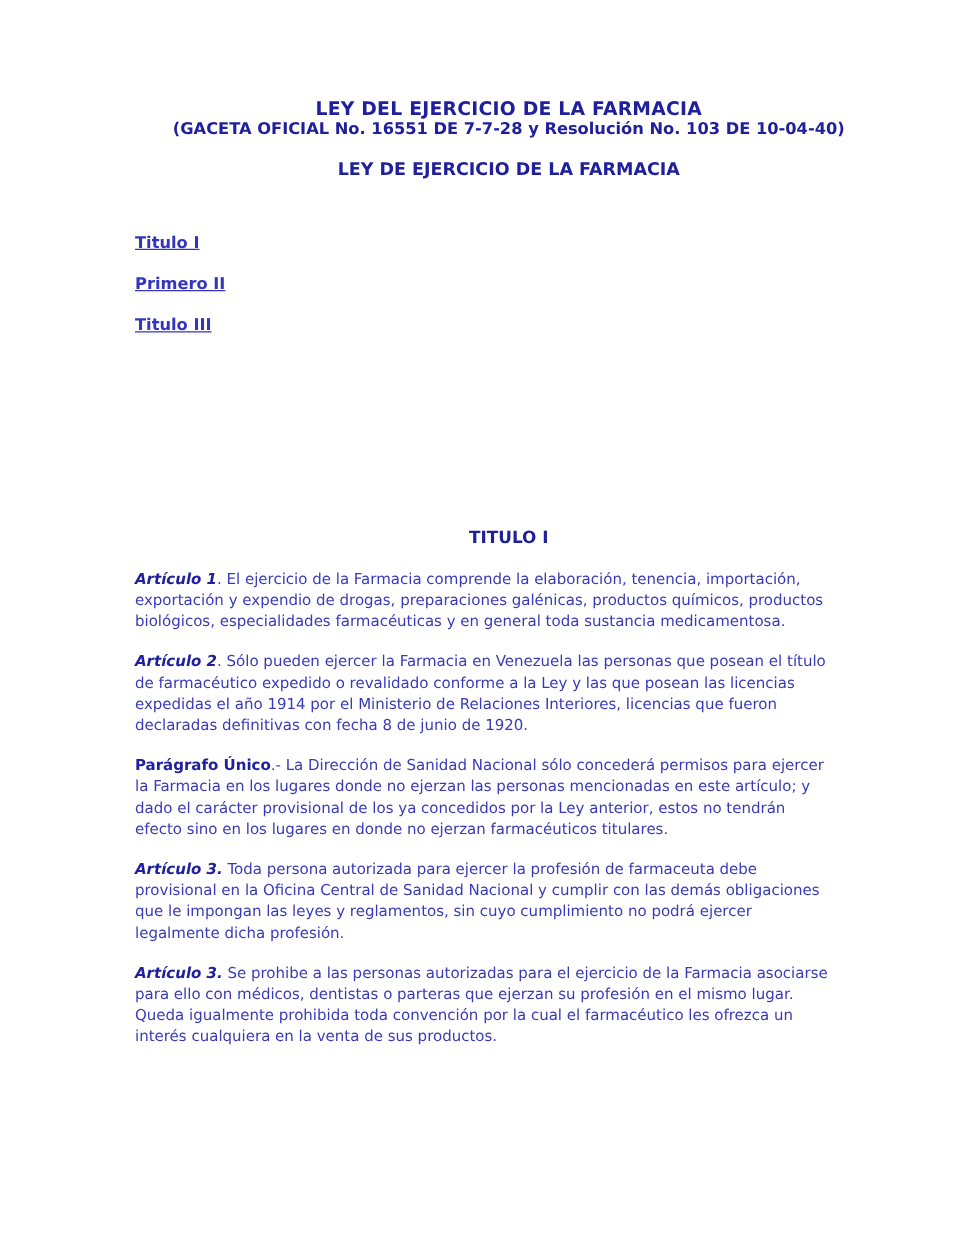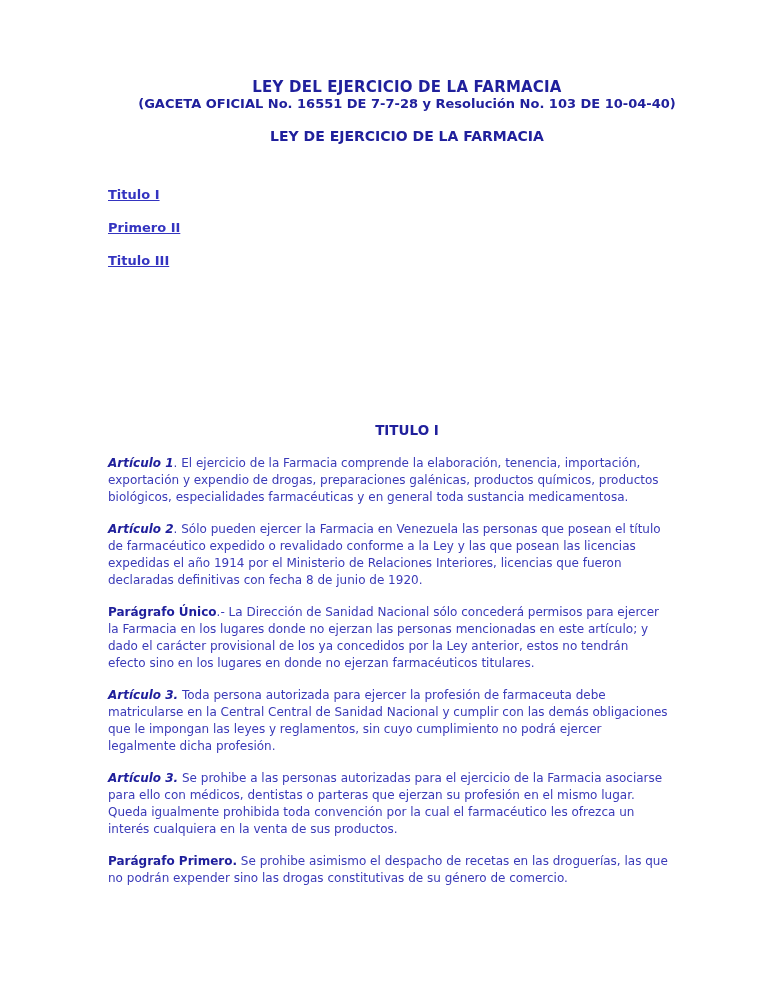--- a/index.html
+++ b/index.html
@@ -95,20 +95,19 @@
     </div>
 
     <div class="section-heading">TITULO I</div>
 
     <p class="para first"><span class="lead-article">Artículo 1</span><span>. El ejercicio de la Farmacia comprende la elaboración, tenencia, importación, exportación y expendio de drogas, preparaciones galénicas, productos químicos, productos biológicos, especialidades farmacéuticas y en general toda sustancia medicamentosa.</span></p>
 
     <p class="para"><span class="lead-article">Artículo 2</span><span>. Sólo pueden ejercer la Farmacia en Venezuela las personas que posean el título de farmacéutico expedido o revalidado conforme a la Ley y las que posean las licencias expedidas el año 1914 por el Ministerio de Relaciones Interiores, licencias que fueron declaradas definitivas con fecha 8 de junio de 1920.</span></p>
 
     <p class="para"><span class="lead-paragrafo">Parágrafo Único</span><span>.- La Dirección de Sanidad Nacional sólo concederá permisos para ejercer la Farmacia en los lugares donde no ejerzan las personas mencionadas en este artículo; y dado el carácter provisional de los ya concedidos por la Ley anterior, estos no tendrán efecto sino en los lugares en donde no ejerzan farmacéuticos titulares.</span></p>
 
-    <p class="para"><span class="lead-article">Artículo 3.</span><span> Toda persona autorizada para ejercer la profesión de farmaceuta debe matricularse en la Central Central de Sanidad Nacional y cumplir con las demás obligaciones que le impongan las leyes y reglamentos, sin cuyo cumplimiento no podrá ejercer legalmente dicha profesión.</span></p>
+    <p class="para"><span class="lead-article">Artículo 3.</span><span> Toda persona autorizada para ejercer la profesión de farmaceuta debe provisional en la Oficina Central de Sanidad Nacional y cumplir con las demás obligaciones que le impongan las leyes y reglamentos, sin cuyo cumplimiento no podrá ejercer legalmente dicha profesión.</span></p>
 
     <p class="para"><span class="lead-article">Artículo 3.</span><span> Se prohibe a las personas autorizadas para el ejercicio de la Farmacia asociarse para ello con médicos, dentistas o parteras que ejerzan su profesión en el mismo lugar. Queda igualmente prohibida toda convención por la cual el farmacéutico les ofrezca un interés cualquiera en la venta de sus productos.</span></p>
 
-    <p class="para"><span class="lead-paragrafo">Parágrafo Primero.</span><span> Se prohibe asimismo el despacho de recetas en las droguerías, las que no podrán expender sino las drogas constitutivas de su género de comercio.</span></p>
 
   </div>
 </div>
 
 </body></html>

